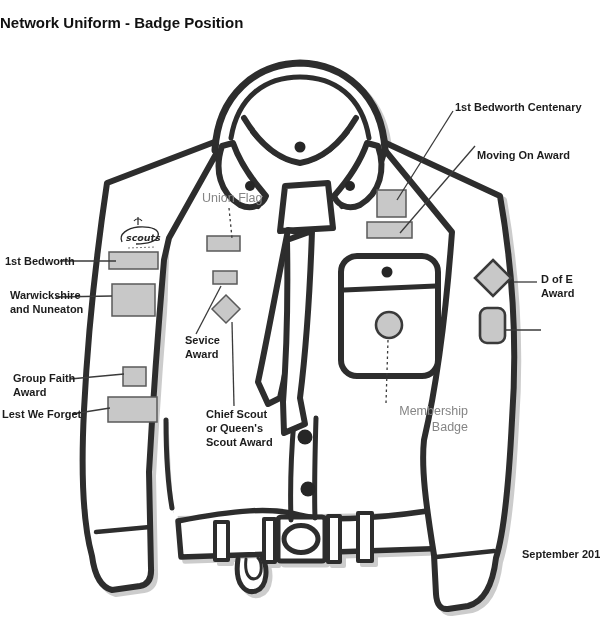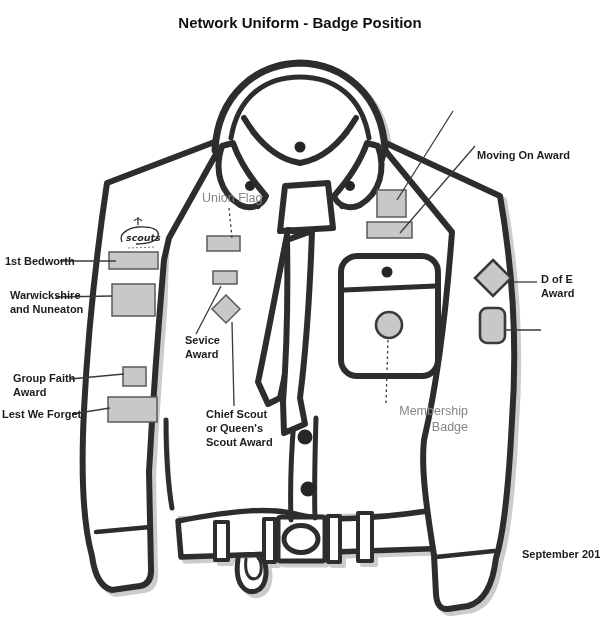--- a/index.html
+++ b/index.html
@@ -1,18 +1,18 @@
 <!DOCTYPE html>
 <html style="--ink: #2d2d2d; --badge_fill: #c8c8c8; --badge_stroke: #5a5a5a; --label: #1c1c1c; --label_muted: #858585; --line: #3a3a3a; --shadow: #cccccc;"><head>
 <meta charset="utf-8">
 <style>
   html,body{margin:0;padding:0;background:#fff;}
   .stage{position:relative;width:600px;height:640px;background:#ffffff;overflow:hidden;
          font-family:"Liberation Sans",sans-serif;}
-  .title{position:absolute;top:14px;left:0;width:100%;text-align:center;
+  .title{position:absolute;top:14px;left:0;width:100%;
          font-size:15px;font-weight:bold;color:#111;}
   .lbl{position:absolute;font-size:11px;font-weight:bold;color:var(--label,#1c1c1c);
        line-height:1.3;white-space:pre-line;}
   .lbl.nowrap{white-space:nowrap;}
   .lbl.muted{color:var(--label_muted,#858585);font-weight:normal;font-size:12.5px;text-align:right;}
   .lbl.tight{line-height:1.25;}
   svg.draw{position:absolute;left:0;top:0;}
   .ink{stroke:var(--ink,#2d2d2d);stroke-linecap:round;stroke-linejoin:round;fill:none;}
   .fillw{fill:#ffffff;}
   .badge{fill:var(--badge_fill,#c8c8c8);stroke:var(--badge_stroke,#5a5a5a);stroke-width:1.5;}
@@ -145,18 +145,19 @@
 
   <div class="lbl muted nowrap" style="left:202px;top:190px">Union Flag</div>
   <div class="lbl" style="left:185px;top:333px;width:60px">Sevice
 Award</div>
   <div class="lbl tight" style="left:206px;top:408px;width:95px">Chief Scout
 or Queen's
 Scout Award</div>
   <div class="lbl muted" style="left:368px;top:403px;width:100px">Membership
 Badge</div>
 
+  <div class="lbl nowrap" style="left:455px;top:100px">1st Bedworth Centenary</div>
   <div class="lbl nowrap" style="left:477px;top:148px">Moving On Award</div>
   <div class="lbl tight" style="left:541px;top:273px;width:55px">D of E
 Award</div>
 
   <div class="lbl nowrap" style="left:522px;top:547px">September 2014</div>
 </div>
 
 </body></html>

